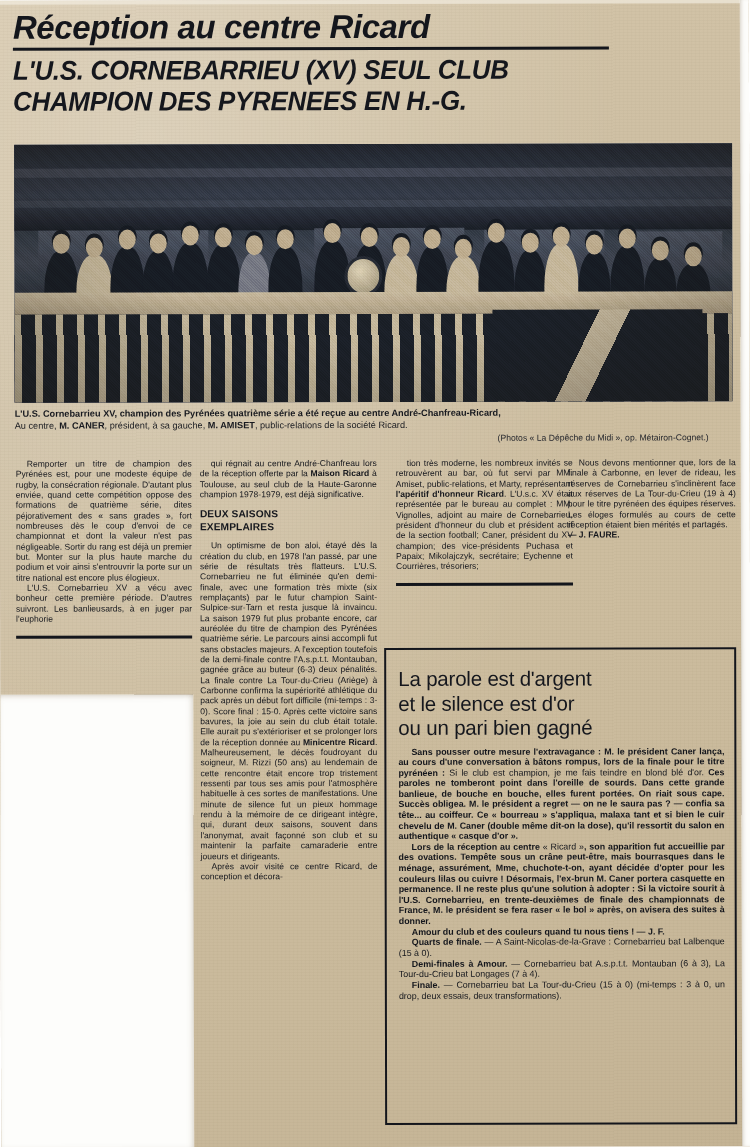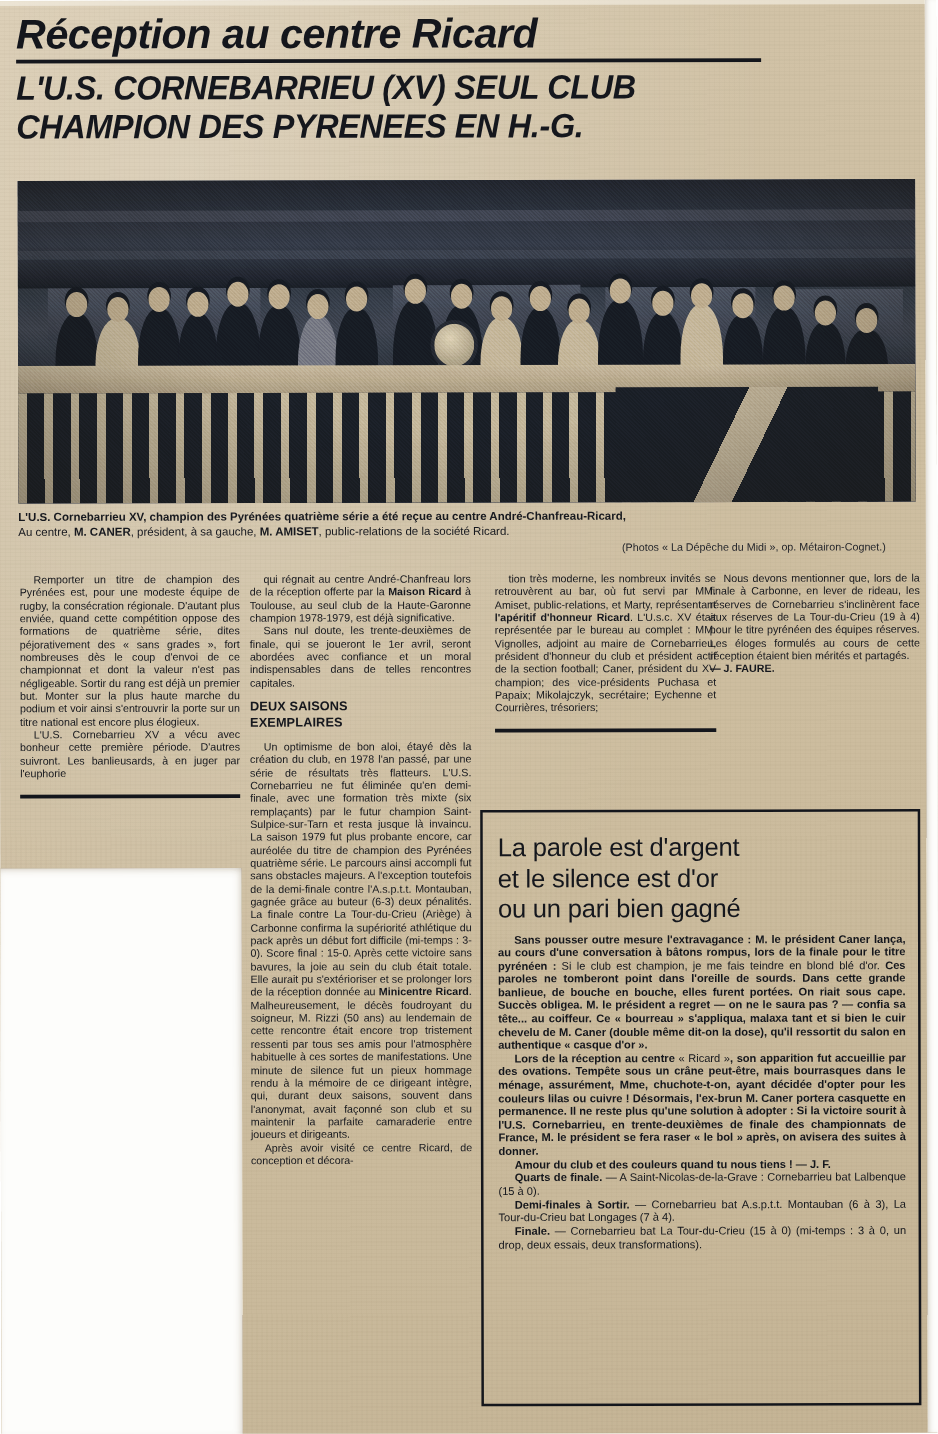--- a/index.html
+++ b/index.html
@@ -249,21 +249,20 @@
   </div>
 
   <div class="col" id="col1">
     <p class="first">Remporter un titre de champion des Pyrénées est, pour une modeste équipe de rugby, la consécration régionale. D'autant plus enviée, quand cette compétition oppose des formations de quatrième série, dites péjorativement des « sans grades », fort nombreuses dès le coup d'envoi de ce championnat et dont la valeur n'est pas négligeable. Sortir du rang est déjà un premier but. Monter sur la plus haute marche du podium et voir ainsi s'entrouvrir la porte sur un titre national est encore plus élogieux.</p>
     <p>L'U.S. Cornebarrieu XV a vécu avec bonheur cette première période. D'autres suivront. Les banlieusards, à en juger par l'euphorie</p>
     <div class="rule-end"></div>
   </div>
 
   <div class="col" id="col2">
     <p class="first"><span>qui régnait au centre André-Chanfreau lors de la réception offerte par la </span><b>Maison Ricard</b><span> à Toulouse, au seul club de la Haute-Garonne champion 1978-1979, est déjà significative.</span></p>
-    <p>Sans nul doute, les trente-deuxièmes de finale, qui se joueront le 1er avril, seront abordées avec confiance et un moral indispensables dans de telles rencontres capitales.</p>
     <p class="subhead">DEUX SAISONS</p>
     <p class="subhead" style="margin-top:-7px !important;">EXEMPLAIRES</p>
     <p><span>Un optimisme de bon aloi, étayé dès la création du club, en 1978 l'an passé, par une série de résultats très flatteurs. L'U.S. Cornebarrieu ne fut éliminée qu'en demi-finale, avec une formation très mixte (six remplaçants) par le futur champion Saint-Sulpice-sur-Tarn et resta jusque là invaincu. La saison 1979 fut plus probante encore, car auréolée du titre de champion des Pyrénées quatrième série. Le parcours ainsi accompli fut sans obstacles majeurs. A l'exception toutefois de la demi-finale contre l'A.s.p.t.t. Montauban, gagnée grâce au buteur (6-3) deux pénalités. La finale contre La Tour-du-Crieu (Ariège) à Carbonne confirma la supériorité athlétique du pack après un début fort difficile (mi-temps : 3-0). Score final : 15-0. Après cette victoire sans bavures, la joie au sein du club était totale. Elle aurait pu s'extérioriser et se prolonger lors de la réception donnée au </span><b>Minicentre Ricard</b><span>. Malheureusement, le décès foudroyant du soigneur, M. Rizzi (50 ans) au lendemain de cette rencontre était encore trop tristement ressenti par tous ses amis pour l'atmosphère habituelle à ces sortes de manifestations. Une minute de silence fut un pieux hommage rendu à la mémoire de ce dirigeant intègre, qui, durant deux saisons, souvent dans l'anonymat, avait façonné son club et su maintenir la parfaite camaraderie entre joueurs et dirigeants.</span></p>
     <p>Après avoir visité ce centre Ricard, de conception et décora-</p>
   </div>
 
   <div class="col" id="col3">
     <p class="first"><span>tion très moderne, les nombreux invités se retrouvèrent au bar, où fut servi par MM. Amiset, public-relations, et Marty, représentant </span><b>l'apéritif d'honneur Ricard</b><span>. L'U.s.c. XV était représentée par le bureau au complet : MM. Vignolles, adjoint au maire de Cornebarrieu, président d'honneur du club et président actif de la section football; Caner, président du XV champion; des vice-présidents Puchasa et Papaix; Mikolajczyk, secrétaire; Eychenne et Courrières, trésoriers;</span></p>
     <div class="rule-end"></div>
   </div>
@@ -279,21 +278,21 @@
     <div class="box-head">ou un pari bien gagné</div>
 
     <div class="box-body">
       <p><span>Sans pousser outre mesure l'extravagance : M. le président Caner lança, au cours d'une conversation à bâtons rompus, lors de la finale pour le titre pyrénéen : </span><span class="reg">Si le club est champion, je me fais teindre en blond blé d'or.</span><span> Ces paroles ne tomberont point dans l'oreille de sourds. Dans cette grande banlieue, de bouche en bouche, elles furent portées. On riait sous cape. Succès obligea. M. le président a regret — on ne le saura pas ? — confia sa tête... au coiffeur. Ce « bourreau » s'appliqua, malaxa tant et si bien le cuir chevelu de M. Caner (double même dit-on la dose), qu'il ressortit du salon en authentique « casque d'or ».</span></p>
       <p><span>Lors de la réception au centre </span><span class="reg">« Ricard »</span><span>, son apparition fut accueillie par des ovations. Tempête sous un crâne peut-être, mais bourrasques dans le ménage, assurément, Mme, chuchote-t-on, ayant décidée d'opter pour les couleurs lilas ou cuivre ! Désormais, l'ex-brun M. Caner portera casquette en permanence. Il ne reste plus qu'une solution à adopter : Si la victoire sourit à l'U.S. Cornebarrieu, en trente-deuxièmes de finale des championnats de France, M. le président se fera raser « le bol » après, on avisera des suites à donner.</span></p>
       <p>Amour du club et des couleurs quand tu nous tiens ! — J. F.</p>
     </div>
 
     <div id="results">
       <p><b>Quarts de finale.</b><span> — A Saint-Nicolas-de-la-Grave : Cornebarrieu bat Lalbenque (15 à 0).</span></p>
-      <p><b>Demi-finales à Sortir.</b><span> — Cornebarrieu bat A.s.p.t.t. Montauban (6 à 3), La Tour-du-Crieu bat Longages (7 à 4).</span></p>
+      <p><b>Demi-finales à Amour.</b><span> — Cornebarrieu bat A.s.p.t.t. Montauban (6 à 3), La Tour-du-Crieu bat Longages (7 à 4).</span></p>
       <p><b>Finale.</b><span> — Cornebarrieu bat La Tour-du-Crieu (15 à 0) (mi-temps : 3 à 0, un drop, deux essais, deux transformations).</span></p>
     </div>
   </div>
 
   <div id="grain"></div>
   <div class="paper-white" id="edge-top"></div>
   <div class="paper-white" id="edge-right"></div>
   <div class="paper-white" id="cut-bottom-left"></div>
 </div>
 

